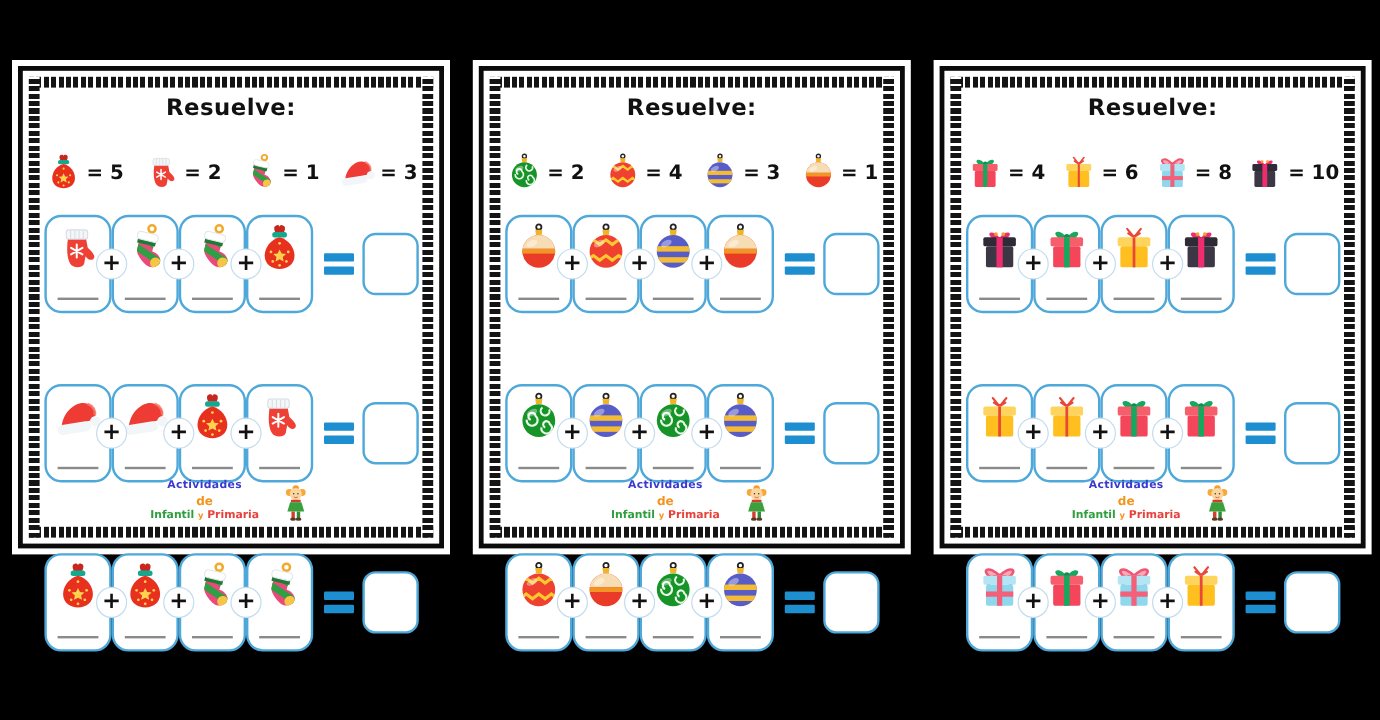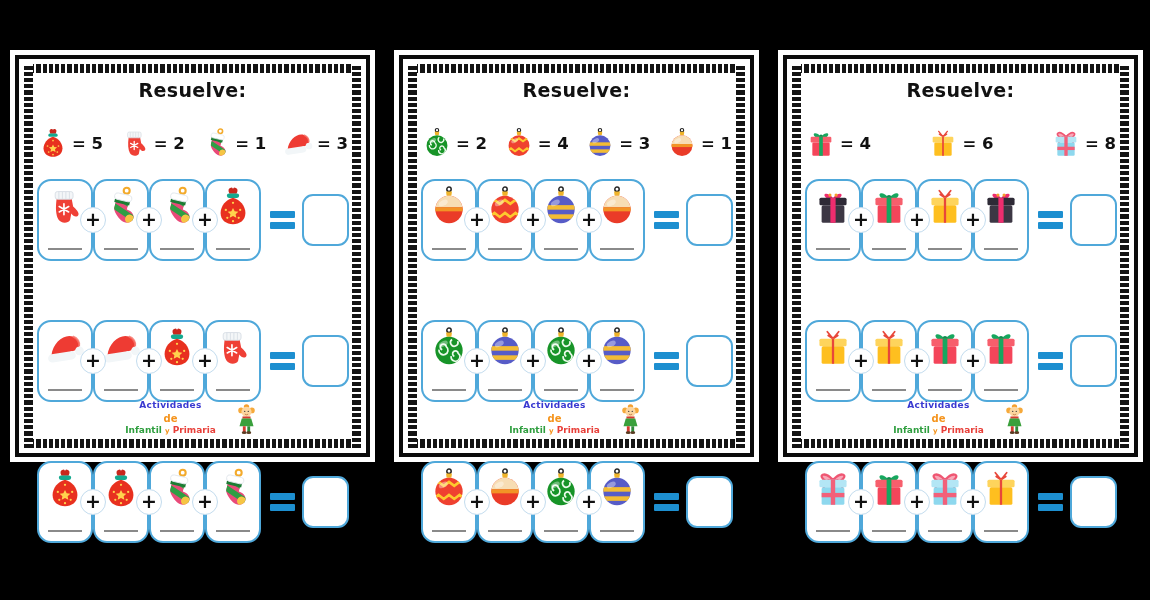--- a/index.html
+++ b/index.html
@@ -762,20 +762,32 @@
     <path d="M24 15 C34 3.5 42.5 10 32.5 16 Z" fill="#f8a8b8" stroke="#ef5672" stroke-width="2.5"></path>
     <path d="M19 15.5 l-5.5 7 M29 15.5 l5.5 7" stroke="#ef5672" stroke-width="3" stroke-linecap="round"></path>
     <circle cx="24" cy="14.8" r="2.4" fill="#ef5672"></circle>
     <rect x="8.5" y="14.6" width="31" height="8.6" rx="1.8" fill="#b3e6f5"></rect>
     <rect x="11" y="23.2" width="26" height="20" rx="1.8" fill="#8ed8ee"></rect>
     <rect x="11" y="29.6" width="26" height="5" fill="#f2607a"></rect>
     <rect x="21.5" y="14.6" width="5" height="28.6" fill="#f2607a"></rect>
               </svg></span>
     <span class="k-eq">= 8</span>
   </div>
+          <div class="key-item">
+    <span class="k-icon"><svg viewBox="0 0 48 48" xmlns="http://www.w3.org/2000/svg">
+    <path d="M24 15 C17.5 6.5 10 10.5 17 15.2 Z" fill="#ee2d6e"></path>
+    <path d="M24 15 C30.5 6.5 38 10.5 31 15.2 Z" fill="#ee2d6e"></path>
+    <circle cx="20.5" cy="11.5" r="1.8" fill="#f59e2c"></circle>
+    <circle cx="27.5" cy="11.5" r="1.8" fill="#f59e2c"></circle>
+    <rect x="8.5" y="14.6" width="31" height="8.6" rx="1.8" fill="#2e2a36"></rect>
+    <rect x="11" y="23.2" width="26" height="20" rx="1.8" fill="#3c3744"></rect>
+    <rect x="21" y="14.6" width="6" height="28.6" fill="#ee2d6e"></rect>
+              </svg></span>
+    <span class="k-eq">= 10</span>
+  </div>
         </div>
       <div class="rows">
           <div class="eq-row">
     <div style="display:flex;">
               <span class="term-box">
     <span class="t-icon"><svg viewBox="0 0 48 48" xmlns="http://www.w3.org/2000/svg">
     <path d="M24 15 C17.5 6.5 10 10.5 17 15.2 Z" fill="#ee2d6e"></path>
     <path d="M24 15 C30.5 6.5 38 10.5 31 15.2 Z" fill="#ee2d6e"></path>
     <circle cx="20.5" cy="11.5" r="1.8" fill="#f59e2c"></circle>
     <circle cx="27.5" cy="11.5" r="1.8" fill="#f59e2c"></circle>

